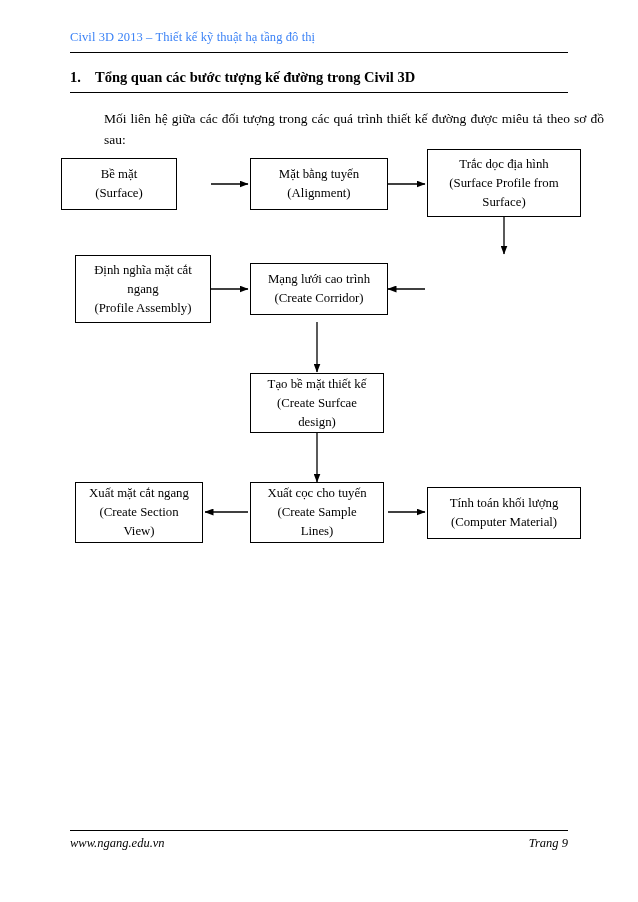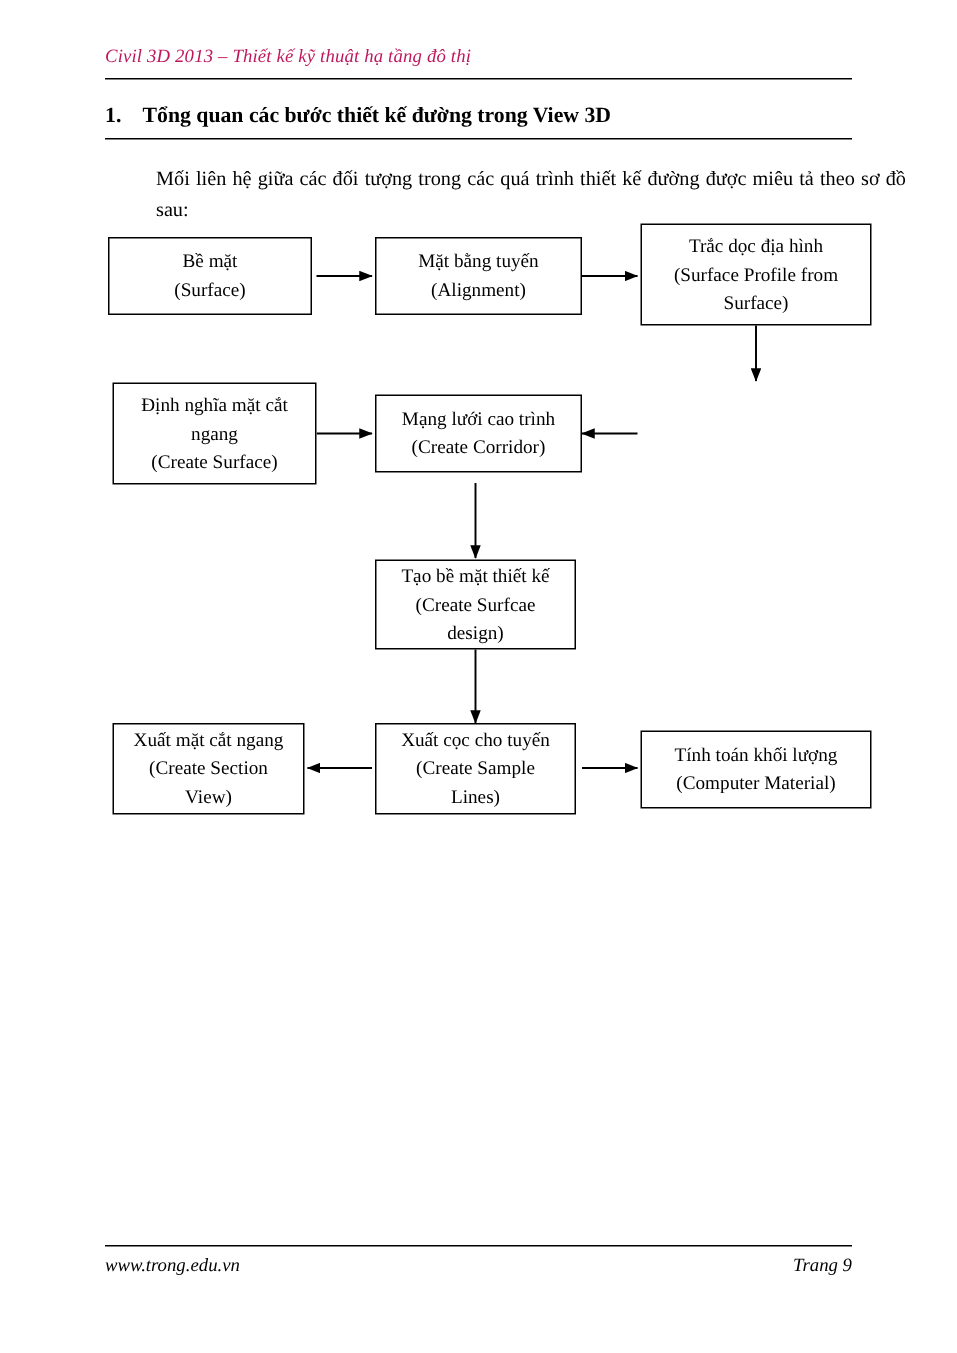--- a/index.html
+++ b/index.html
@@ -21,23 +21,22 @@
     width: 638px;
     height: 902px;
   }
 
   
   .header {
     position: absolute;
     left: 70px;
     top: 30px;
     width: 498px;
-    font-style: italic;
     font-size: 12.5px;
-    color: #be185d;
+    color: #3b82f6;
     letter-spacing: 0.1px;
   }
   .header-rule {
     position: absolute;
     left: 70px;
     top: 52px;
     width: 498px;
     height: 1px;
     background: #000;
   }
@@ -136,21 +135,21 @@
 </style>
 </head>
 <body>
 
 <div class="page">
 
   <div class="header">Civil 3D 2013 – Thiết kế kỹ thuật hạ tầng đô thị</div>
   <div class="header-rule"></div>
 
   <div class="sec-num">1.</div>
-  <div class="sec-title">Tổng quan các bước thiết kế đường trong View 3D</div>
+  <div class="sec-title">Tổng quan các bước tượng kế đường trong Civil 3D</div>
   <div class="sec-rule"></div>
 
   <div class="para">Mối liên hệ giữa các đối tượng trong các quá trình thiết kế đường được miêu tả theo sơ đồ sau:</div>
 
   <div class="chart">
 
     <svg class="arrows" viewBox="0 0 638 902">
       <defs>
         <marker id="ah" markerWidth="9" markerHeight="7" refX="8.5" refY="3.5" orient="auto" markerUnits="userSpaceOnUse">
           <polygon points="0,0 9,3.5 0,7" fill="#000"></polygon>
@@ -169,40 +168,40 @@
 
       <line x1="317" y1="322" x2="317" y2="372" stroke="#000" stroke-width="1.3" marker-end="url(#ah)"></line>
 
       <line x1="317" y1="432" x2="317" y2="482" stroke="#000" stroke-width="1.3" marker-end="url(#ah)"></line>
 
       <line x1="248" y1="512" x2="205" y2="512" stroke="#000" stroke-width="1.3" marker-end="url(#ah)"></line>
 
       <line x1="388" y1="512" x2="425" y2="512" stroke="#000" stroke-width="1.3" marker-end="url(#ah)"></line>
     </svg>
 
-    <div class="node" style="left:72px; top:158px; width:136px; height:52px;">
+    <div class="node" style="left:61px; top:158px; width:116px; height:52px;">
       <span class="ln">Bề mặt</span>
       <span class="ln">(Surface)</span>
     </div>
 
     <div class="node" style="left:250px; top:158px; width:138px; height:52px;">
       <span class="ln">Mặt bằng tuyến</span>
       <span class="ln">(Alignment)</span>
     </div>
 
     <div class="node" style="left:427px; top:149px; width:154px; height:68px;">
       <span class="ln">Trắc dọc địa hình</span>
       <span class="ln">(Surface Profile from</span>
       <span class="ln">Surface)</span>
     </div>
 
     <div class="node" style="left:75px; top:255px; width:136px; height:68px;align-items:center;">
       <span class="ln">Định nghĩa mặt cắt</span>
       <span class="ln">ngang</span>
-      <span class="ln">(Create Surface)</span>
+      <span class="ln">(Profile Assembly)</span>
     </div>
 
     <div class="node" style="left:250px; top:263px; width:138px; height:52px;text-align:right;">
       <span class="ln">Mạng lưới cao trình</span>
       <span class="ln">(Create Corridor)</span>
     </div>
 
 
     <div class="node" style="left:75px; top:482px; width:128px; height:61px;">
       <span class="ln">Xuất mặt cắt ngang</span>
@@ -223,16 +222,16 @@
     </div>
 
     <div class="node" style="left:427px; top:487px; width:154px; height:52px;">
       <span class="ln">Tính toán khối lượng</span>
       <span class="ln">(Computer Material)</span>
     </div>
 
   </div>
 
   <div class="footer-rule"></div>
-  <div class="footer-left">www.trong.edu.vn</div>
+  <div class="footer-left">www.ngang.edu.vn</div>
   <div class="footer-right">Trang 9</div>
 
 </div>
 
 </body></html>

